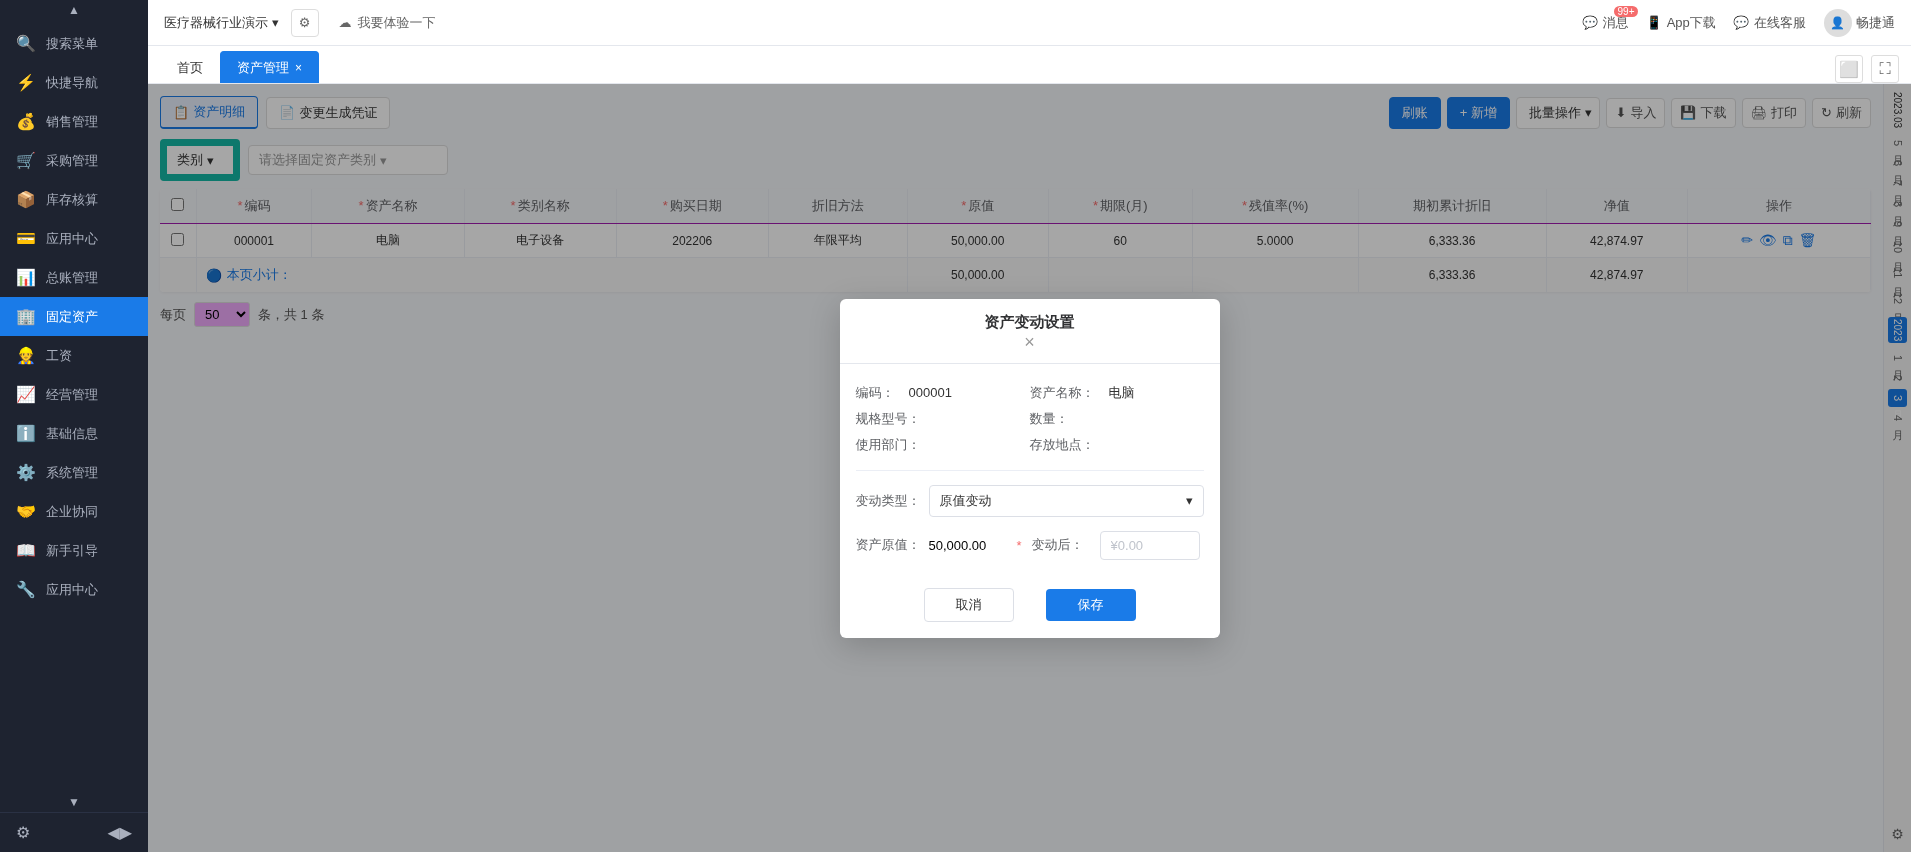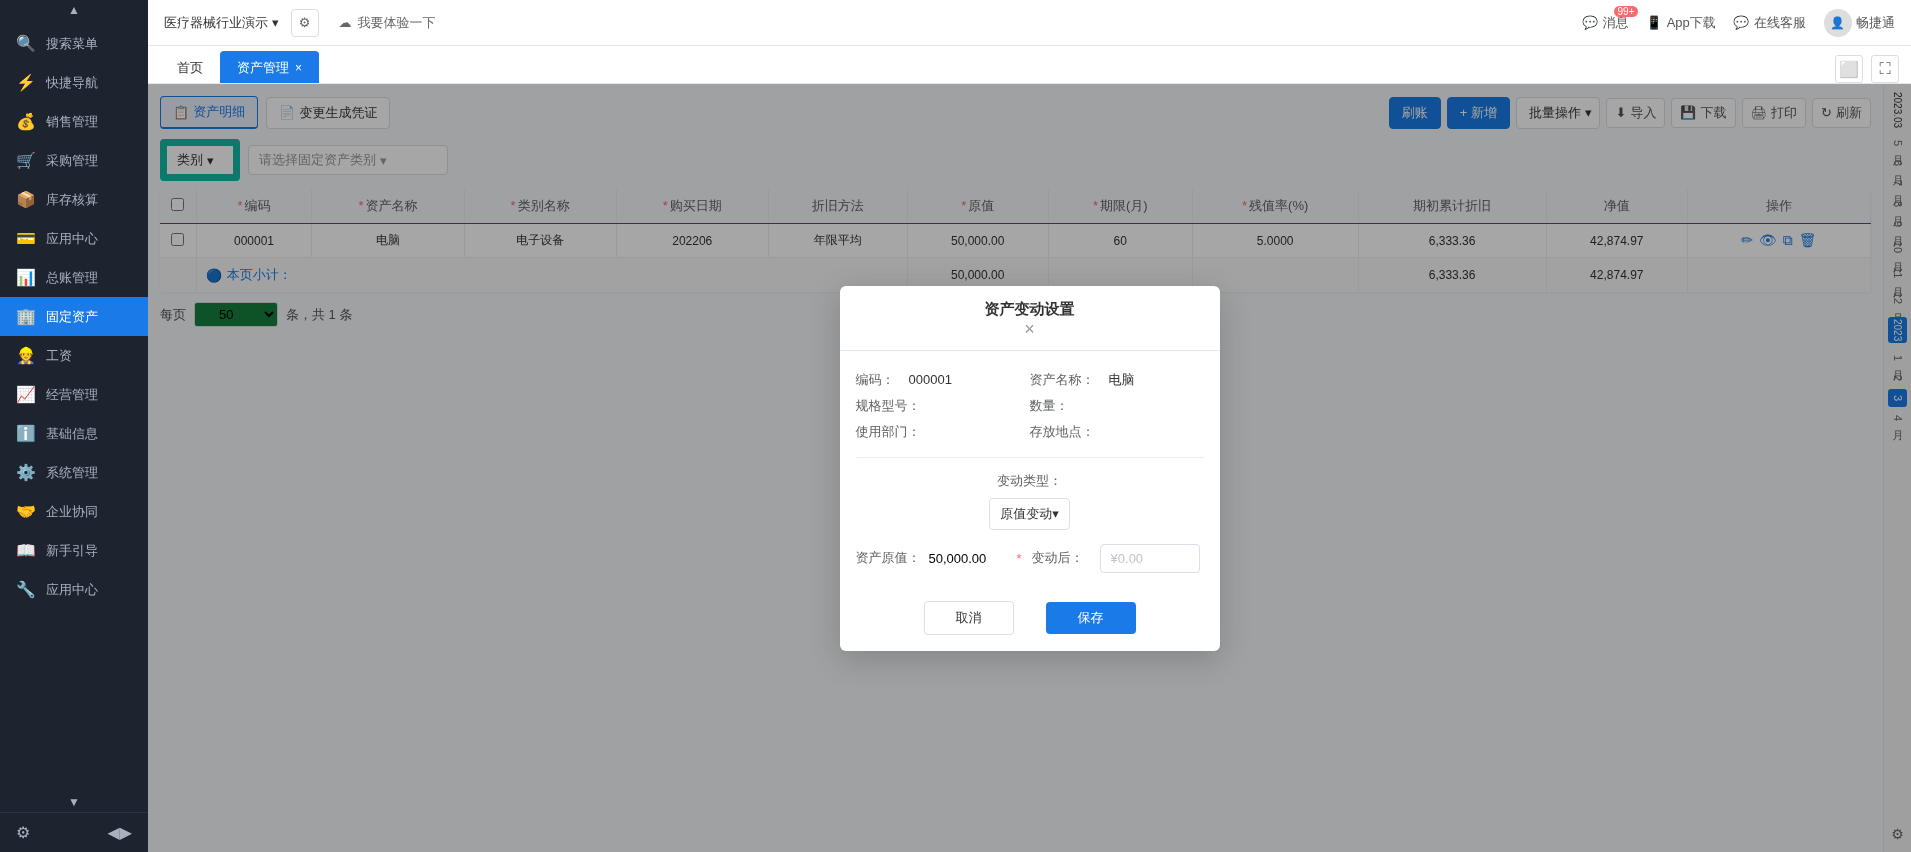--- a/index.html
+++ b/index.html
@@ -303,24 +303,24 @@
     .action-icons { display: flex; gap: 6px; justify-content: center; }
     .action-icon { color: #1a7be8; cursor: pointer; font-size: 14px; }
 
     
     .pagination-bar {
       display: flex; align-items: center; gap: 8px;
       padding: 10px 0 4px;
       font-size: 13px; color: #555;
     }
     .page-size-select {
-      padding: 3px 20px;
+      padding: 3px 6px;
       border: 1px solid #ddd;
       border-radius: 3px;
-      background: #15803d;
+      background: #f0abfc;
     }
 
     
     .overlay {
       position: absolute; top: 0; left: 0; right: 0; bottom: 0;
       background: rgba(0,0,0,0.35);
       display: flex; align-items: center; justify-content: center;
       z-index: 100;
     }
 
@@ -350,21 +350,20 @@
     .modal-info-item {
       display: flex; align-items: center; gap: 14px;
       padding: 4px 0;
       font-size: 13px; color: #333;
     }
     .modal-info-label { color: #606266; white-space: nowrap; }
     .modal-info-value { color: #333; }
     .modal-field-row {
       display: flex; align-items: center; gap: 8px;
       margin-bottom: 14px;
-      flex-direction: column;
     }
     .modal-field-label { color: #606266; white-space: nowrap; min-width: 60px; }
     .modal-select {
       flex: 1;
       display: flex; align-items: center; justify-content: space-between;
       padding: 6px 10px;
       border: 1px solid #dcdfe6;
       border-radius: 4px;
       cursor: pointer;
       background: #fff;

